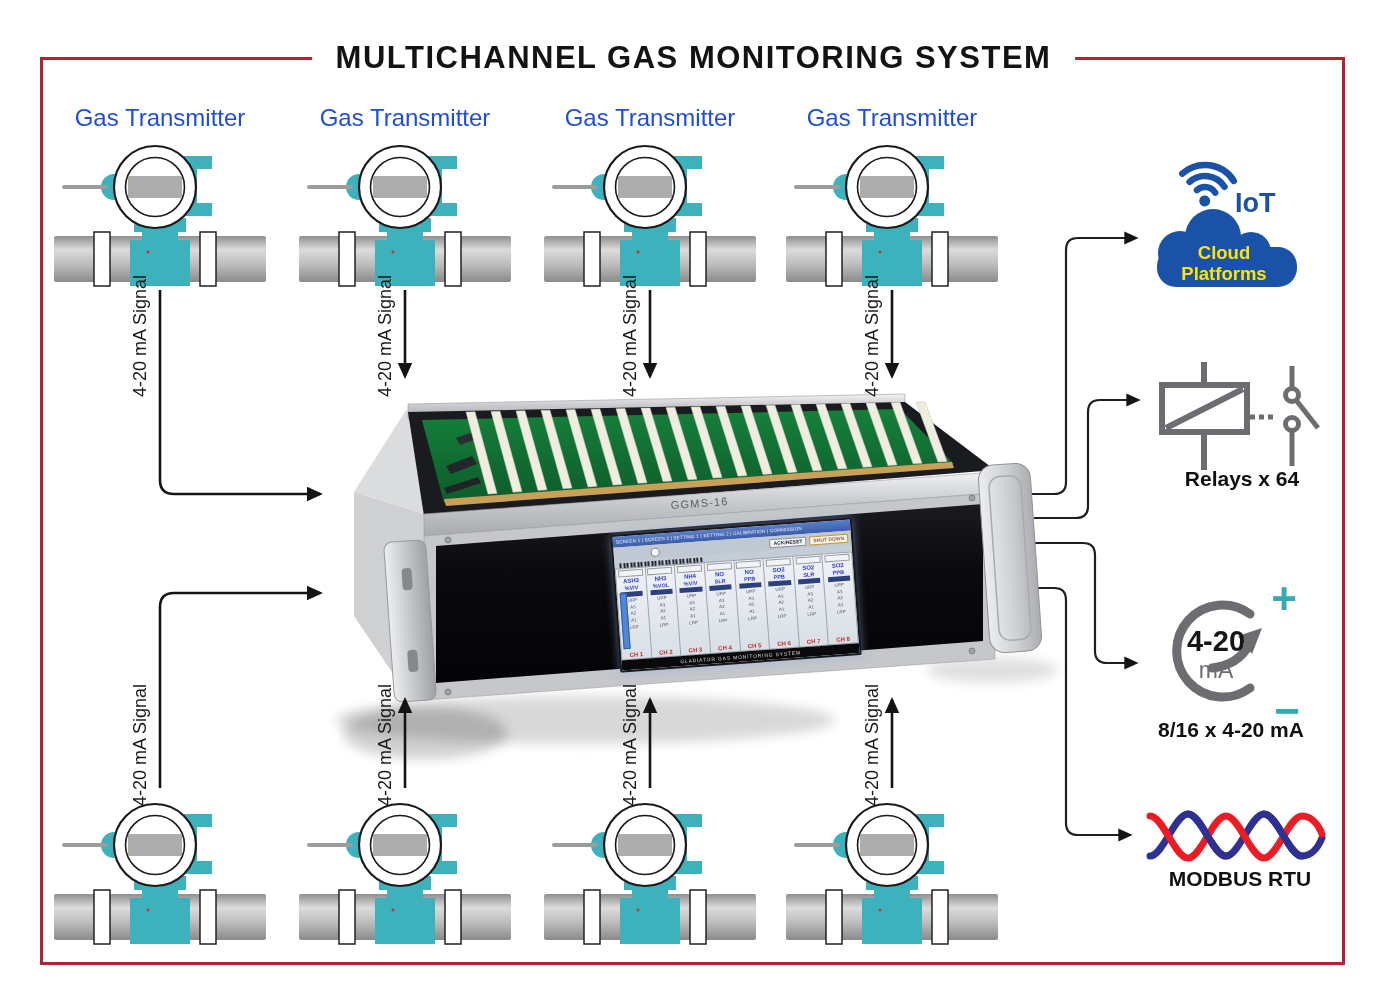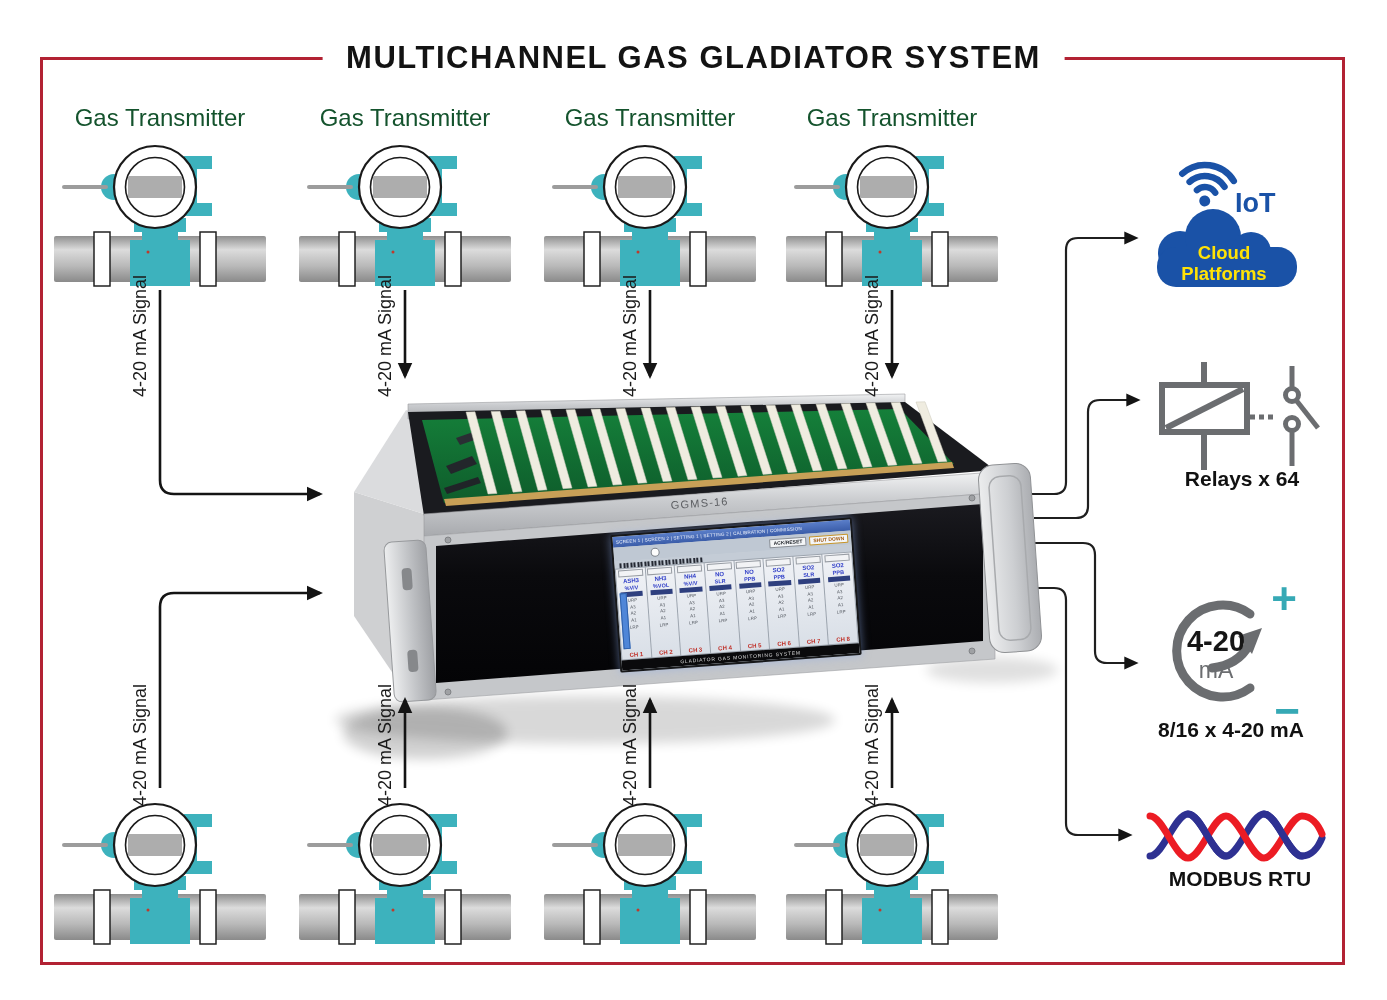--- a/index.html
+++ b/index.html
@@ -5,21 +5,21 @@
   html,body{margin:0;padding:0;background:#ffffff;width:1387px;height:1000px;
     font-family:"Liberation Sans","DejaVu Sans",sans-serif;overflow:hidden;position:relative;}
   .abs{position:absolute;}
   #frame-border{left:40px;top:57px;width:1299px;height:902px;border:3px solid #B22233;z-index:0;}
   #main-title{top:40px;left:50%;transform:translateX(-50%);background:#ffffff;
     padding:0 24px;font-size:31px;font-weight:bold;letter-spacing:1.5px;color:#131313;
     white-space:nowrap;z-index:6;}
   svg.layer{left:0;top:0;width:1387px;height:1000px;pointer-events:none;}
   #under-arrows{z-index:1;} #device-layer{z-index:2;} #over-arrows{z-index:2;} #icons-layer{z-index:1;}
   .transmitter{width:220px;height:186px;z-index:3;}
-  .transmitter .t-label{width:220px;text-align:center;font-size:24px;color:#14532d;margin-bottom:6px;height:30px;}
+  .transmitter .t-label{width:220px;text-align:center;font-size:24px;color:#1d4ed8;margin-bottom:6px;height:30px;}
   .signal-label{z-index:4;display:flex;align-items:center;justify-content:center;
     writing-mode:vertical-rl;transform:rotate(180deg);font-size:18px;color:#1A1A1A;
     white-space:nowrap;width:22px;}
   
   #screen{left:615px;top:526px;width:238px;height:134px;transform:rotate(-4.2deg);
     background:#C9D0D9;border:2px solid #17181A;border-radius:2px;z-index:3;
     display:flex;flex-direction:column;overflow:hidden;box-shadow:0 0 10px rgba(140,170,230,.55);}
   #scr-menu{height:11px;background:linear-gradient(#5B7FCA,#3A5CA8);color:#ECF1FB;
     font-size:4.6px;line-height:11px;padding:0 3px;white-space:nowrap;overflow:hidden;letter-spacing:.2px;}
   #scr-toolbar{height:14px;background:#BFC8D3;display:flex;align-items:center;
@@ -41,21 +41,21 @@
   .scr-ch{font-size:6px;font-weight:bold;color:#C03028;margin-top:auto;margin-bottom:1px;}
   .scr-bar{position:absolute;left:2px;bottom:10px;width:5px;height:54px;background:#4F86D8;border:.5px solid #2E5FA8;}
   #scr-footer{height:10px;background:#0A0A0C;color:#DFDFDF;font-size:5px;letter-spacing:.8px;
     display:flex;align-items:center;justify-content:center;}
 </style>
 </head>
 <body>
 
 <div class="abs" id="frame-border"></div>
 
-<div class="abs" id="main-title">MULTICHANNEL GAS GLADIATOR SYSTEM</div>
+<div class="abs" id="main-title">MULTICHANNEL GAS MONITORING SYSTEM</div>
 
 <svg class="abs layer" id="under-arrows">
   <defs>
     <marker id="ah1" viewBox="0 0 11 10" refX="9" refY="5" markerWidth="6.5" markerHeight="6.5" orient="auto">
       <path d="M0,0 L11,5 L0,10 Z" fill="#141414"></path>
     </marker>
   </defs>
   <g stroke="#1F1F1F" stroke-width="2.2" fill="none">
     <path d="M1032,494 L1054,494 Q1066,494 1066,482 L1066,250 Q1066,238 1078,238 L1136,238" marker-end="url(#ah1)"></path>
     <path d="M1034,518 L1076,518 Q1088,518 1088,506 L1088,412 Q1088,400 1100,400 L1138,400" marker-end="url(#ah1)"></path>

